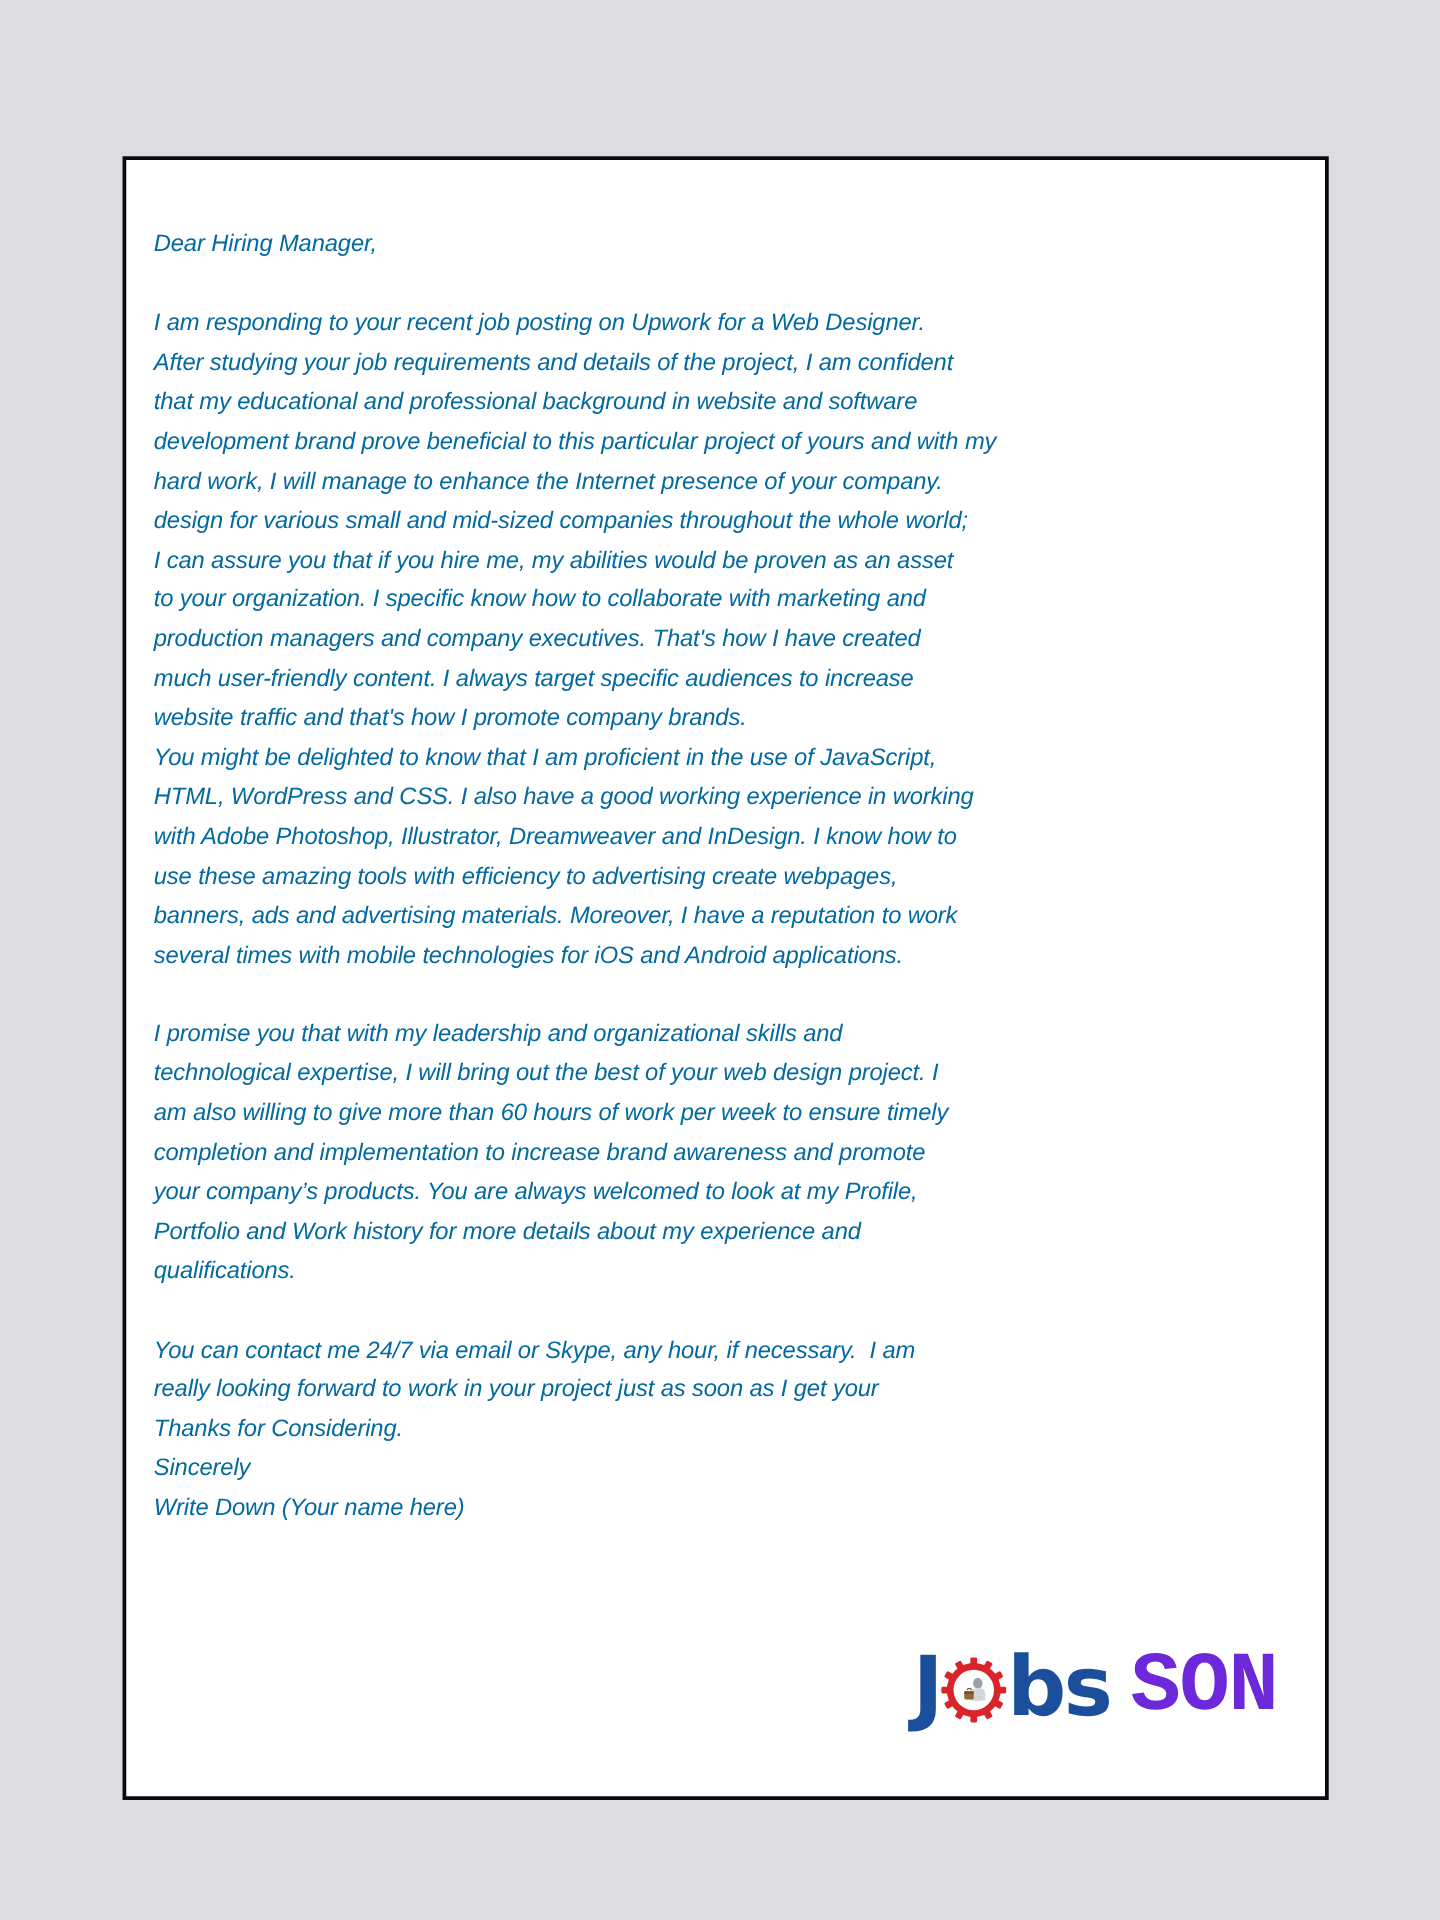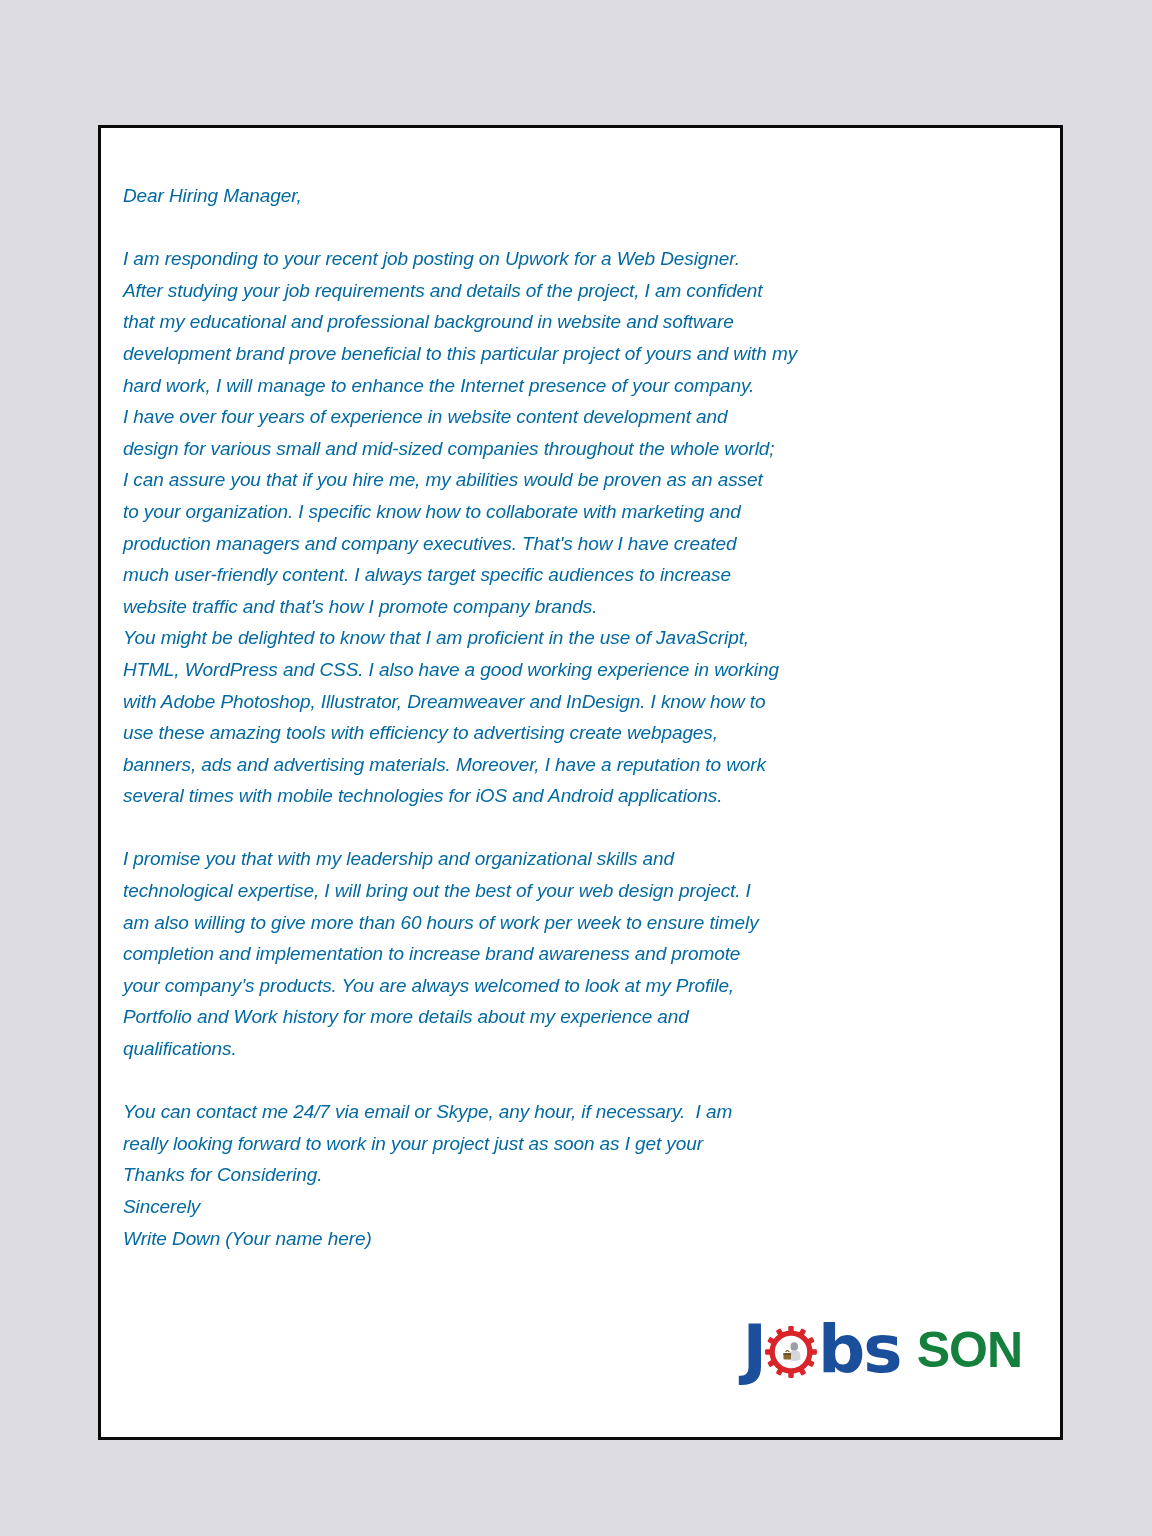--- a/index.html
+++ b/index.html
@@ -92,25 +92,25 @@
     width: 54px;
     height: 54px;
   }
 
   .logo-bs {
     display: inline-block;
     margin-left: -1px;
   }
 
   .logo-son {
-    font-family: Liberation Sans, sans-serif;
+    font-family: Liberation Mono, monospace;
     font-weight: bold;
-    font-size: 50px;
+    font-size: 67px;
     line-height: 62px;
-    color: #15803d;
+    color: #6d28d9;
     letter-spacing: -1px;
     margin-left: 16px;
   }
 </style>
 </head>
 <body>
 
 <div class="page-wrap">
 
   <div class="letter-body">
@@ -120,21 +120,20 @@
     </div>
 
     <div class="para-gap"></div>
 
     <div>
       <div class="letter-line">I am responding to your recent job posting on Upwork for a Web Designer.</div>
       <div class="letter-line">After studying your job requirements and details of the project, I am confident</div>
       <div class="letter-line">that my educational and professional background in website and software</div>
       <div class="letter-line">development brand prove beneficial to this particular project of yours and with my</div>
       <div class="letter-line">hard work, I will manage to enhance the Internet presence of your company.</div>
-      <div class="letter-line">I have over four years of experience in website content development and</div>
       <div class="letter-line">design for various small and mid-sized companies throughout the whole world;</div>
       <div class="letter-line">I can assure you that if you hire me, my abilities would be proven as an asset</div>
       <div class="letter-line">to your organization. I specific know how to collaborate with marketing and</div>
       <div class="letter-line">production managers and company executives. That's how I have created</div>
       <div class="letter-line">much user-friendly content. I always target specific audiences to increase</div>
       <div class="letter-line">website traffic and that's how I promote company brands.</div>
       <div class="letter-line">You might be delighted to know that I am proficient in the use of JavaScript,</div>
       <div class="letter-line">HTML, WordPress and CSS. I also have a good working experience in working</div>
       <div class="letter-line">with Adobe Photoshop, Illustrator, Dreamweaver and InDesign. I know how to</div>
       <div class="letter-line">use these amazing tools with efficiency to advertising create webpages,</div>

